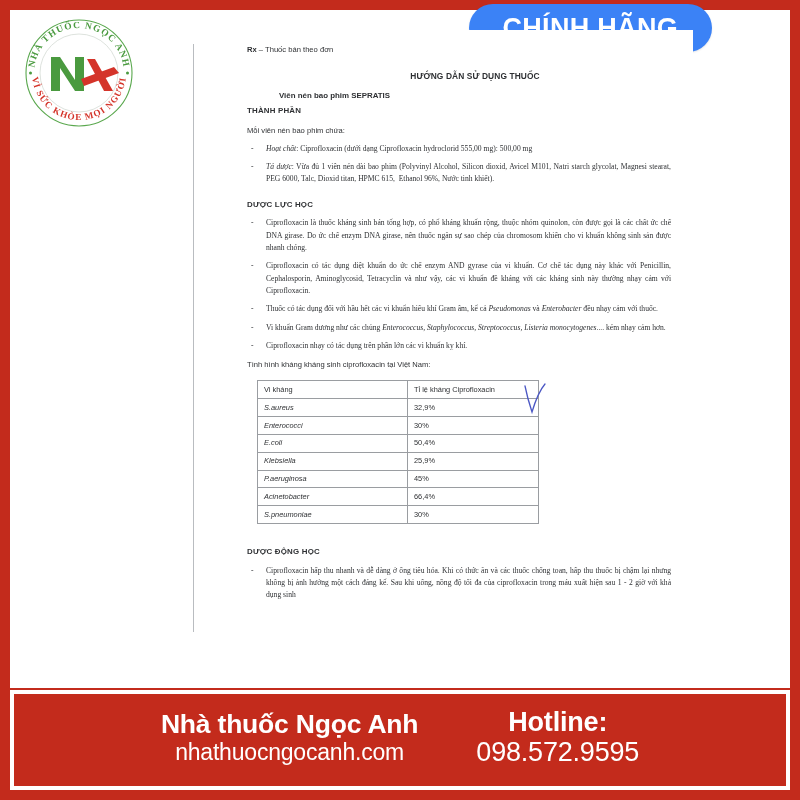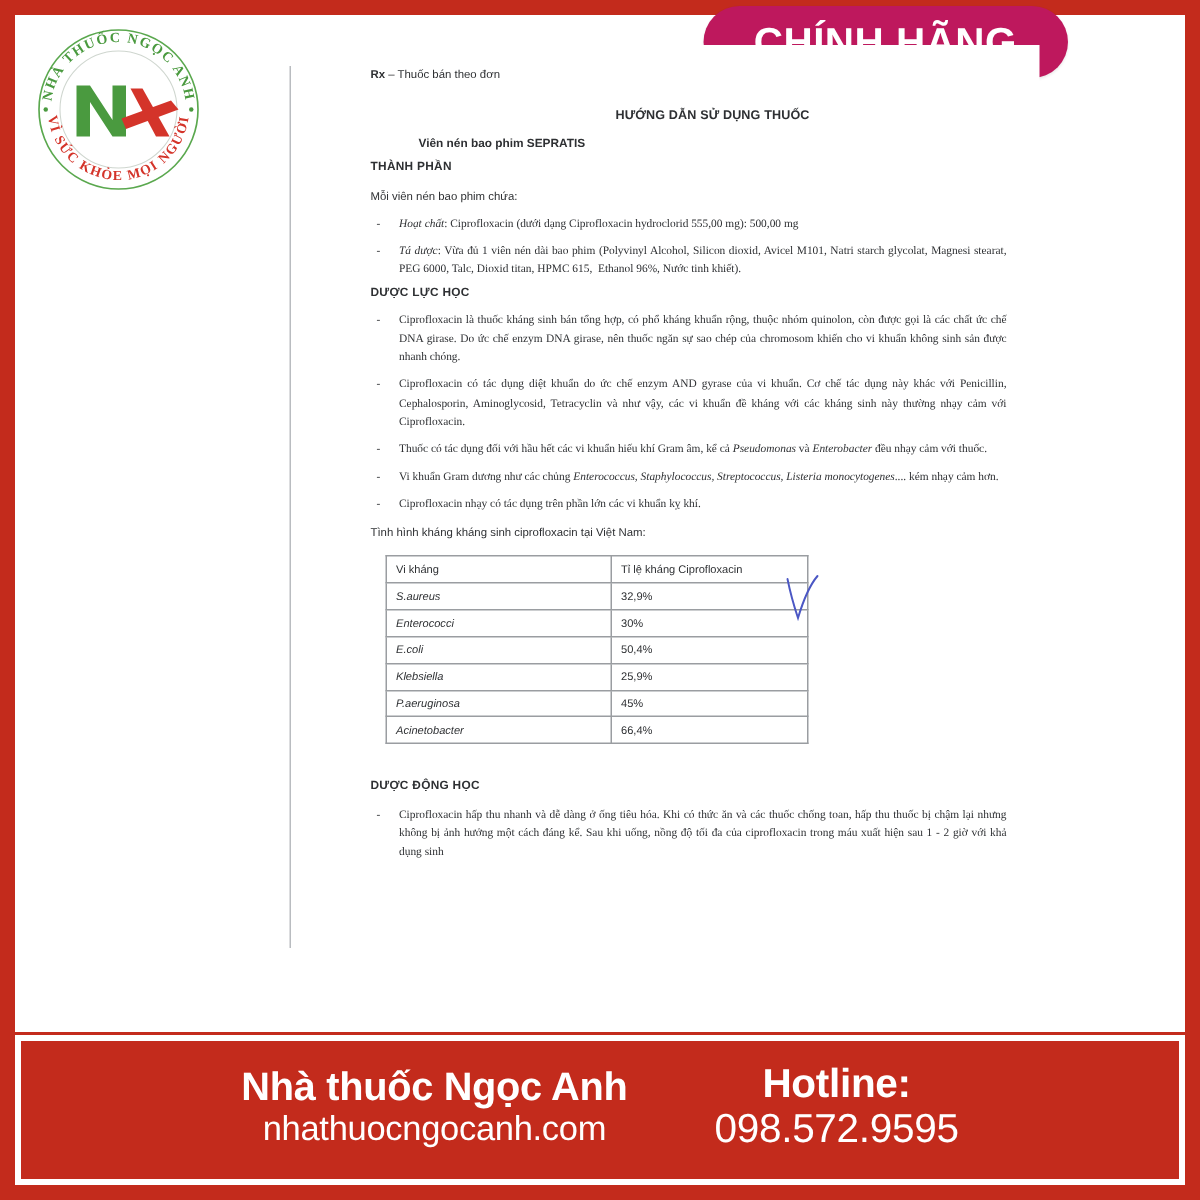--- a/index.html
+++ b/index.html
@@ -52,21 +52,21 @@
   }
   .logo-seal svg { display: block; width: 122px; height: 122px; }
 
   
   .badge-chinhhang {
     position: absolute;
     right: 88px;
     top: 4px;
     height: 48px;
     padding: 0 34px;
-    background: #be185d;
+    background: #3b82f6;
     border-radius: 26px;
     display: flex;
     align-items: center;
     justify-content: center;
     box-shadow: 0 1px 2px rgba(0,0,0,0.10);
   }
   .badge-chinhhang span {
     color: #ffffff;
     font-size: 27px;
     font-weight: bold;
@@ -124,21 +124,21 @@
     margin-top: 6px;
     padding-left: 32px;
   }
 
   .sec-head {
     font-weight: bold;
     font-size: 7.9px;
     margin-top: 2px;
     letter-spacing: 0.2px;
   }
-  .sec-head.tight { margin-top: 3px; }
+  .sec-head.tight { margin-top: 13px; }
 
   .plain-line {
     margin-top: 7px;
   }
 
   ul.bullets {
     list-style: none;
     margin-top: 6px;
   }
   ul.bullets > li {
@@ -327,20 +327,24 @@
               <td>25,9%</td>
             </tr>
             <tr>
               <td class="organism">P.aeruginosa</td>
               <td>45%</td>
             </tr>
             <tr>
               <td class="organism">Acinetobacter</td>
               <td>66,4%</td>
             </tr>
+            <tr>
+              <td class="organism">S.pneumoniae</td>
+              <td>30%</td>
+            </tr>
           </tbody>
         </table>
       </div>
 
       <div class="sec-head" style="margin-top:22px;">DƯỢC ĐỘNG HỌC</div>
       <ul class="bullets">
         <li class="first">Ciprofloxacin hấp thu nhanh và dễ dàng ở ống tiêu hóa. Khi có thức ăn và các thuốc chống toan, hấp thu thuốc bị chậm lại nhưng không bị ảnh hưởng một cách đáng kể. Sau khi uống, nồng độ tối đa của ciprofloxacin trong máu xuất hiện sau 1 - 2 giờ với khả dụng sinh</li>
       </ul>
     </div>
 

